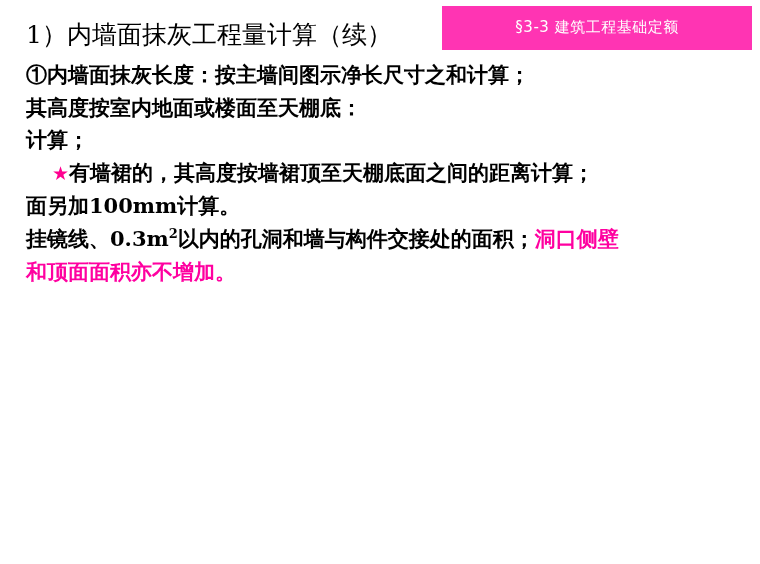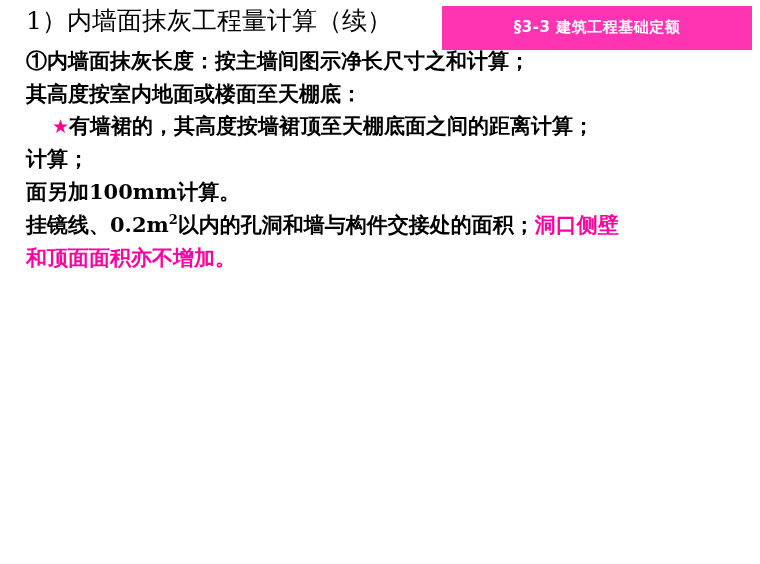--- a/index.html
+++ b/index.html
@@ -29,36 +29,36 @@
     background: #ff34b3;
     display: flex;
     flex-direction: column;
     align-items: center;
     justify-content: center;
     line-height: 1.15;
   }
   .header-banner .line {
     color: #ffffff;
     font-size: 15px;
-    font-weight: bold;
+    font-weight: normal;
     font-family: "DejaVu Sans", "Liberation Sans", sans-serif;
     letter-spacing: 0.5px;
     white-space: nowrap;
   }
   .header-banner .line1 {
     font-size: 15px;
   }
   .header-banner .line2 {
     font-size: 15px;
   }
   
   .content {
     position: absolute;
     left: 26px;
-    top: 4px;
+    top: 18px;
     width: 712px;
   }
   .title-line {
     font-size: 25px;
     color: #000000;
     line-height: 1.35;
     white-space: nowrap;
     margin-bottom: 8px;
   }
   .para {
@@ -97,28 +97,28 @@
   </div>
 
   <div class="content">
 
     <div class="title-line">1）内墙面抹灰工程量计算（续）</div>
 
     <p class="para">①内墙面抹灰长度：按主墙间图示净长尺寸之和计算；</p>
 
     <p class="para">其高度按室内地面或楼面至天棚底：</p>
 
+    <p class="para">计算；</p>
+
     <p class="para indent">
       <span class="star">★</span><span>有墙裙的，其高度按墙裙顶至天棚底面之间的距离计算；</span>
     </p>
 
-    <p class="para">计算；</p>
-
     <p class="para">面另加100mm计算。</p>
 
 
-    <p class="para"><span>挂镜线、0.2m</span><span class="sup">2</span><span>以内的孔洞和墙与构件交接处的面积；</span><span class="magenta">洞口侧壁</span></p>
+    <p class="para"><span>挂镜线、0.3m</span><span class="sup">2</span><span>以内的孔洞和墙与构件交接处的面积；</span><span class="magenta">洞口侧壁</span></p>
 
     <p class="para magenta">和顶面面积亦不增加。</p>
 
 
   </div>
 </div>
 
 </body></html>

